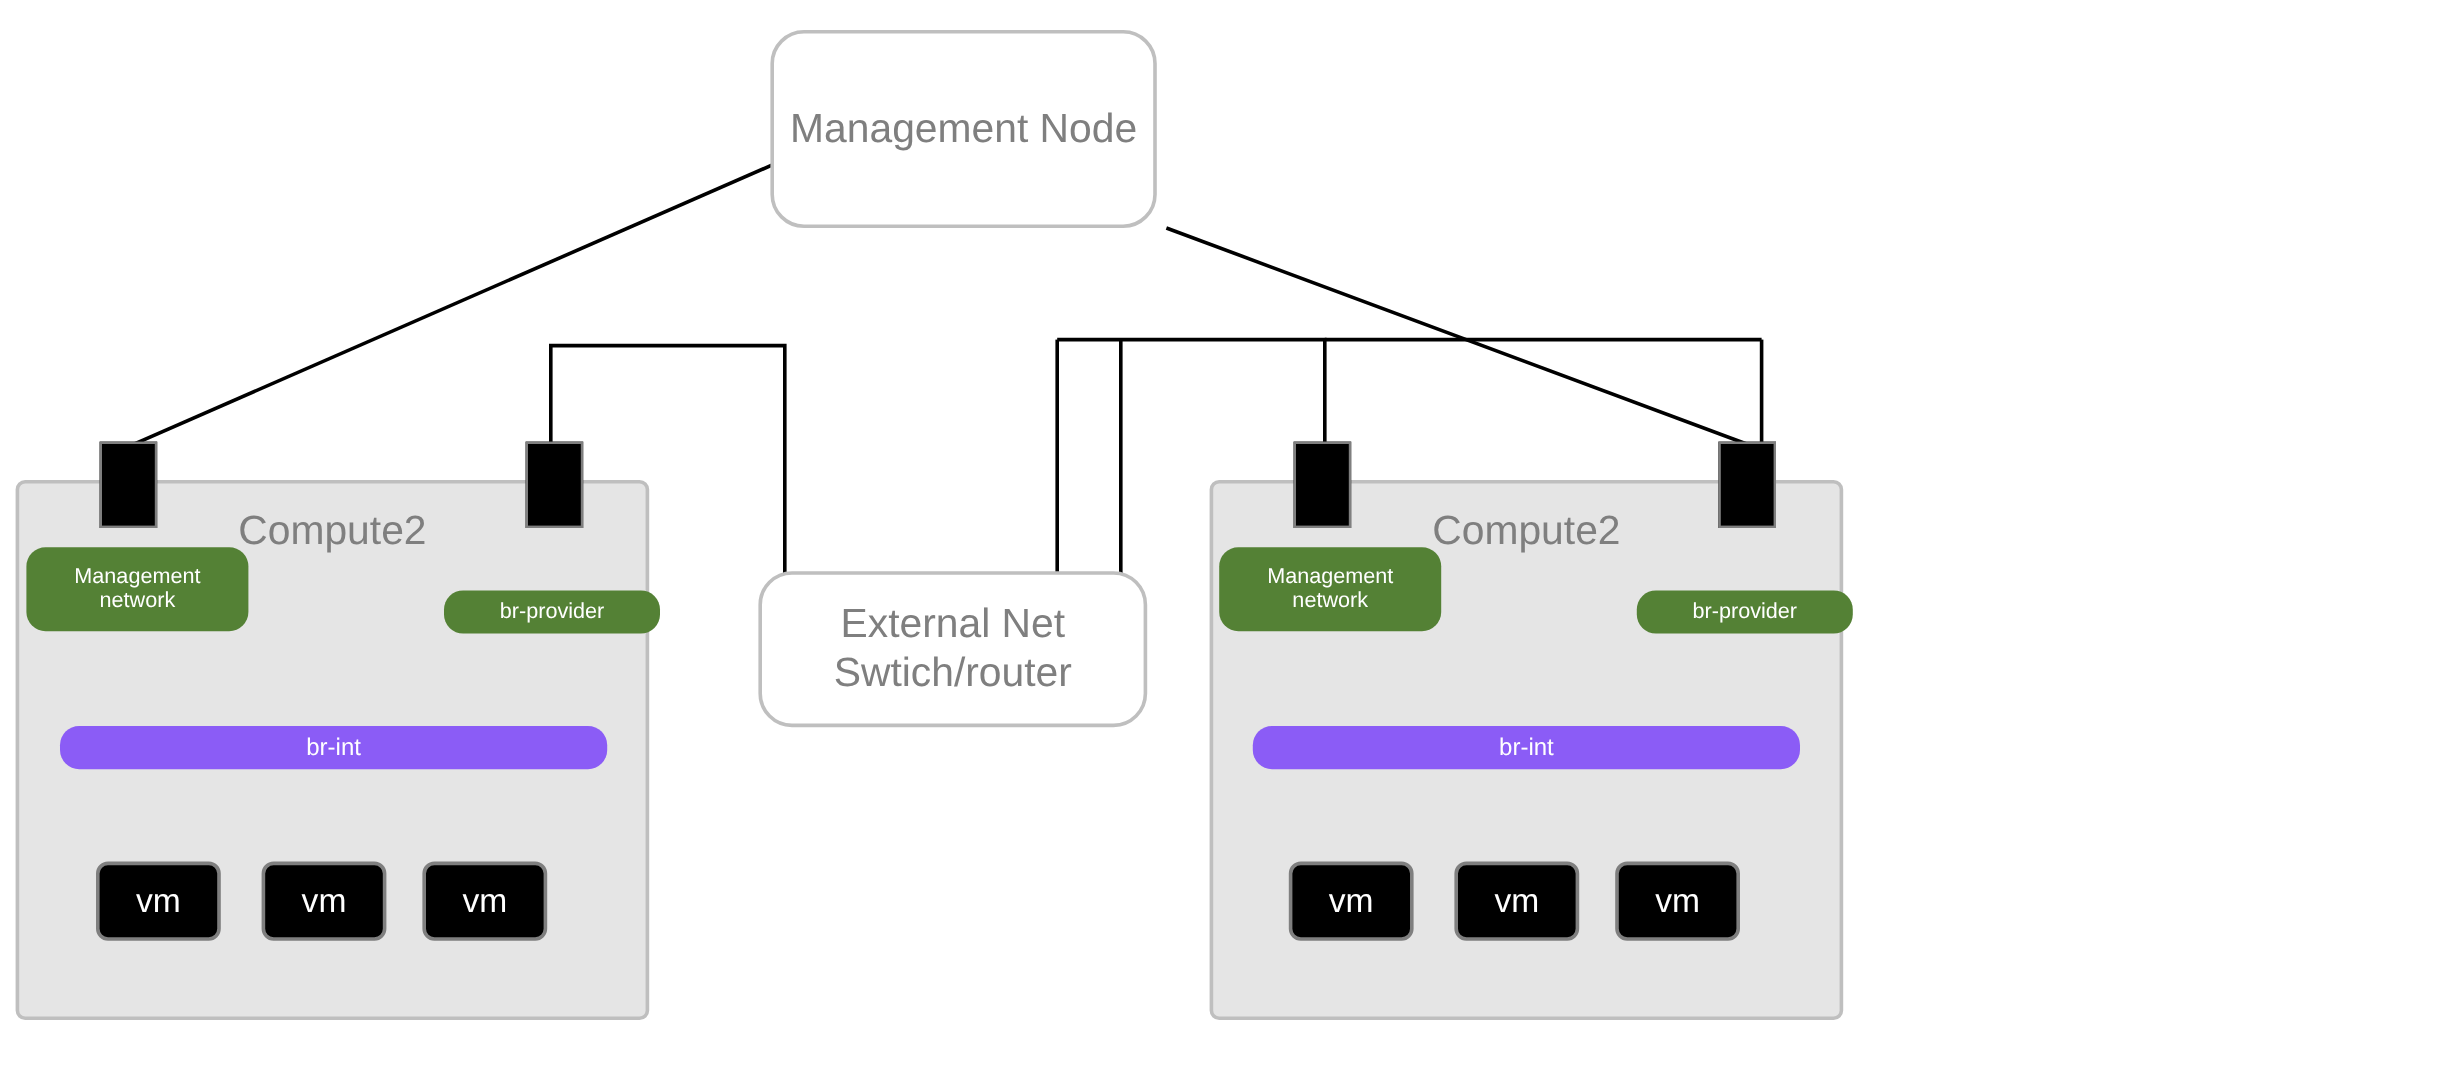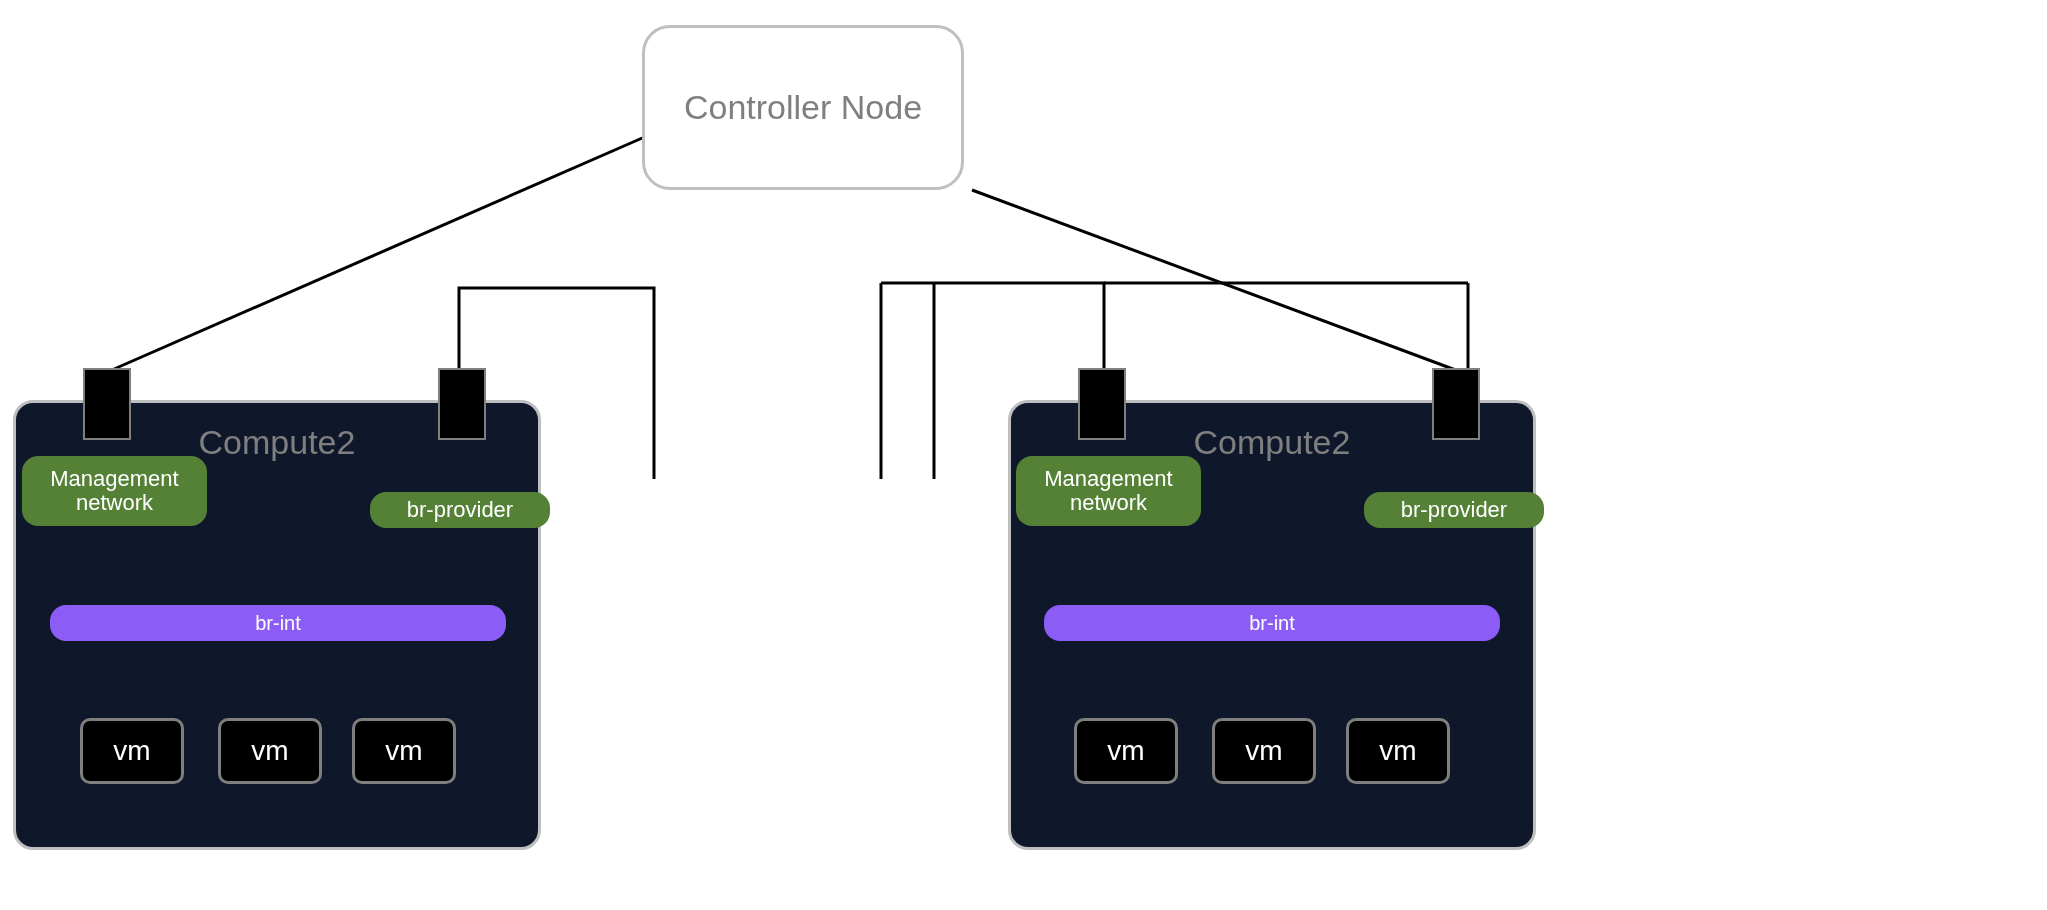--- a/index.html
+++ b/index.html
@@ -1,24 +1,24 @@
 <!DOCTYPE html>
 <html><head>
 <meta charset="utf-8">
 <style>
   html,body{margin:0;padding:0;background:#fff;font-family:"Segoe UI",Arial,sans-serif}
   .stage{position:relative;width:2047px;height:910px}
   svg.wires{position:absolute;inset:0;width:2047px;height:910px;pointer-events:none}
   .box{position:absolute;border:3px solid #bfbfbf;border-radius:28px;background:#fff;
        display:flex;align-items:center;justify-content:center;color:#7f7f7f;
        font-size:34px;font-weight:500;text-align:center;line-height:1.2;box-sizing:border-box}
-  .compute{position:absolute;border:3px solid #bfbfbf;border-radius:20px;background:#0f172a;box-sizing:border-box}
+  .compute{position:absolute;border:3px solid #bfbfbf;border-radius:8px;background:#e5e5e5;box-sizing:border-box}
   .compute .title{position:absolute;top:20px;left:0;right:0;text-align:center;color:#7f7f7f;font-size:34px}
   .port{position:absolute;width:44px;height:68px;background:#000;border:2px solid #7f7f7f}
-  .pill{position:absolute;background:#548135;color:#fff;border-radius:16px;font-size:22px;
+  .pill{position:absolute;background:#548135;color:#fff;border-radius:16px;font-size:18px;
         display:flex;align-items:center;justify-content:center;text-align:center;line-height:1.1;box-sizing:border-box}
   .mgmt{height:70px;width:185px}
   .prov{height:36px;width:180px}
   .brint{position:absolute;background:#8b5cf6;color:#fff;border-radius:16px;height:36px;
          display:flex;align-items:center;justify-content:center;font-size:20px}
   .vm{position:absolute;width:104px;height:66px;background:#000;color:#fff;border:3px solid #7f7f7f;
       border-radius:10px;font-size:28px;font-weight:400;display:flex;align-items:center;justify-content:center;box-sizing:border-box}
 </style>
 </head>
 <body>
@@ -47,23 +47,27 @@
     <line x1="402" y1="638" x2="402" y2="718" stroke="#44546a" stroke-width="2"></line>
 
     <line x1="1106" y1="525" x2="1106" y2="608" stroke="#44546a" stroke-width="2"></line>
     <line x1="1454" y1="528" x2="1454" y2="608" stroke="#44546a" stroke-width="2"></line>
     <line x1="1125" y1="638" x2="1125" y2="718" stroke="#44546a" stroke-width="2"></line>
     <line x1="1264" y1="638" x2="1264" y2="718" stroke="#44546a" stroke-width="2"></line>
     <line x1="1399" y1="638" x2="1399" y2="718" stroke="#44546a" stroke-width="2"></line>
   </svg>
 
   <div class="box" style="left:642px;top:25px;width:322px;height:165px">
-    <span>Controller Node</span>
+    <span>Management Node</span>
   </div>
 
+  <div class="box" style="left:632px;top:476px;width:324px;height:130px;white-space:pre-line">
+    <span>External Net
+Swtich/router</span>
+  </div>
 
   <div class="compute" style="left:13px;top:400px;width:528px;height:450px">
     <div class="title">Compute2</div>
   </div>
   <div class="port" style="left:83px;top:368px"></div>
   <div class="port" style="left:438px;top:368px"></div>
 
   <div class="pill mgmt" style="left:22px;top:456px;white-space:pre-line">Management
 network</div>
   <div class="pill prov" style="left:370px;top:492px">br-provider</div>

